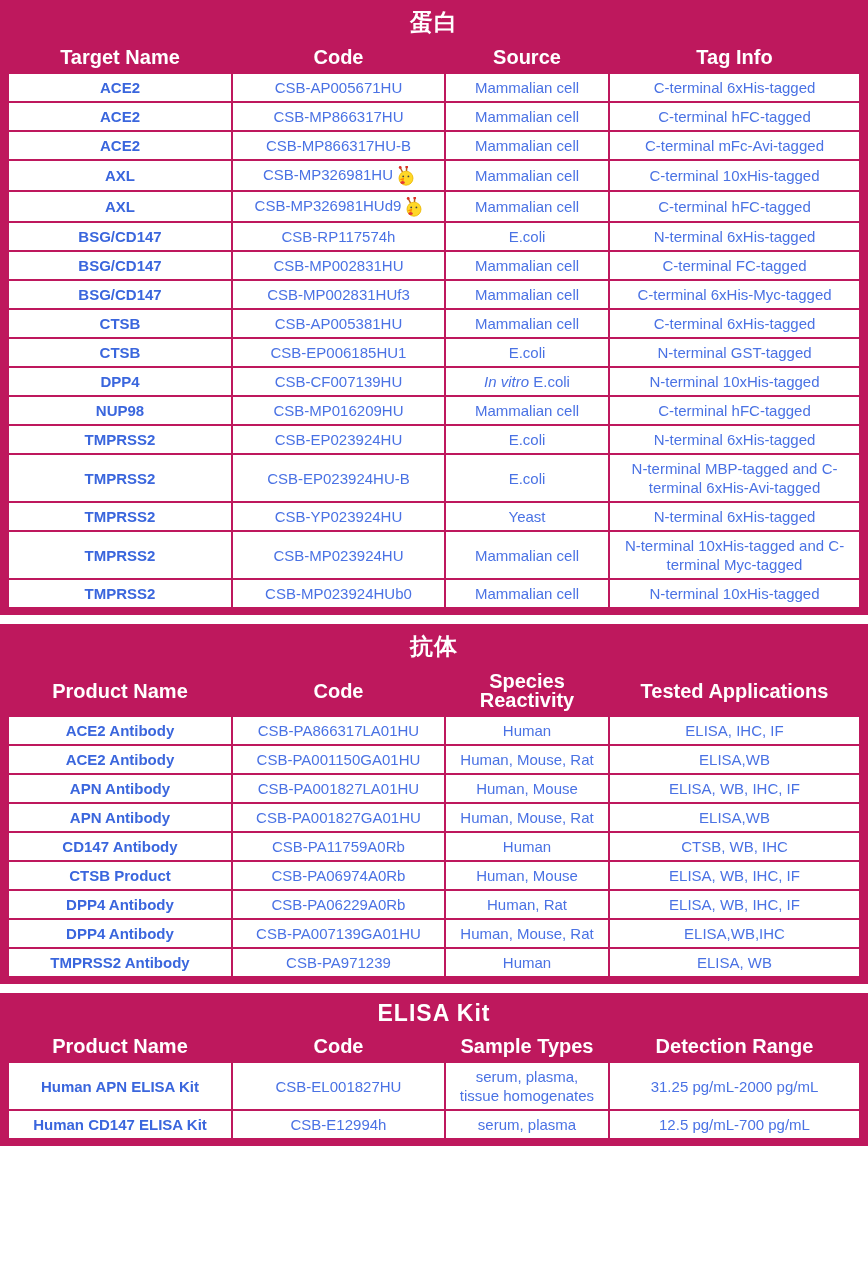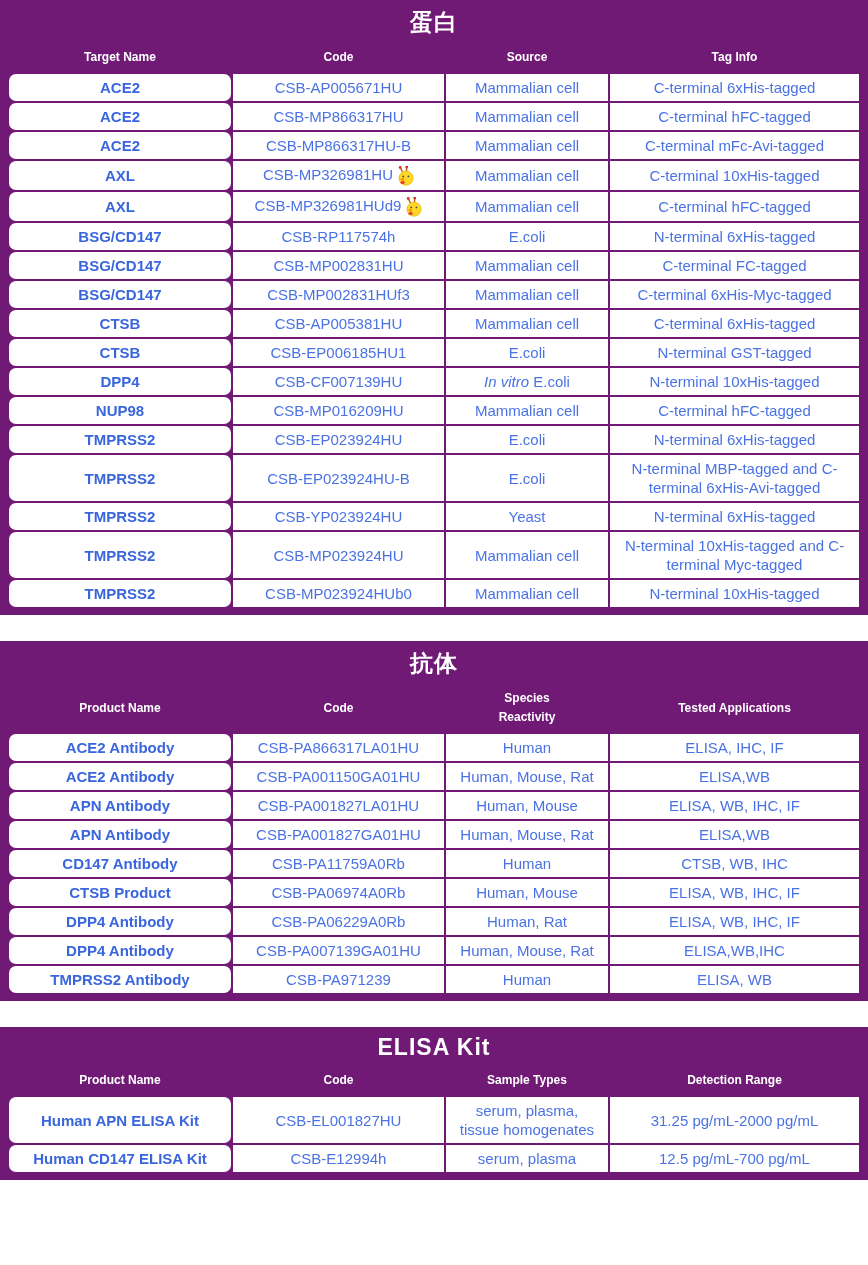--- a/index.html
+++ b/index.html
@@ -2,60 +2,59 @@
 <html><head>
 <meta charset="utf-8">
 <style>
   * { box-sizing: border-box; }
   html, body { margin: 0; padding: 0; background: #ffffff; }
   body {
     width: 868px;
     font-family: "Liberation Sans", "DejaVu Sans", sans-serif;
   }
   .section {
-    background: #701a75;
+    background: #be185d;
     padding: 0 7px 6px 7px;
   }
-  .section + .section { margin-top: 26px; }
+  .section + .section { margin-top: 9px; }
   .section-title {
     color: #ffffff;
     font-weight: bold;
     font-size: 23px;
     text-align: center;
     padding: 7px 0 5px 0;
     letter-spacing: 1px;
   }
   table {
     width: 100%;
     border-collapse: separate;
     border-spacing: 2px;
     table-layout: fixed;
   }
   th {
     color: #ffffff;
-    font-size: 12px;
+    font-size: 20px;
     font-weight: bold;
     text-align: center;
     padding: 3px 2px 5px 2px;
     line-height: 19px;
   }
   td {
     background: #ffffff;
     color: #4A72E4;
     font-size: 15px;
     text-align: center;
     vertical-align: middle;
     padding: 4px 6px;
     line-height: 19px;
     word-wrap: break-word;
   }
   td.name-cell {
     font-weight: bold;
     color: #3A66DD;
-    border-radius: 7px;
   }
   td .inline-icon {
     vertical-align: middle;
     margin-left: 5px;
   }
 </style>
 </head>
 <body>
 
 <div class="section">

